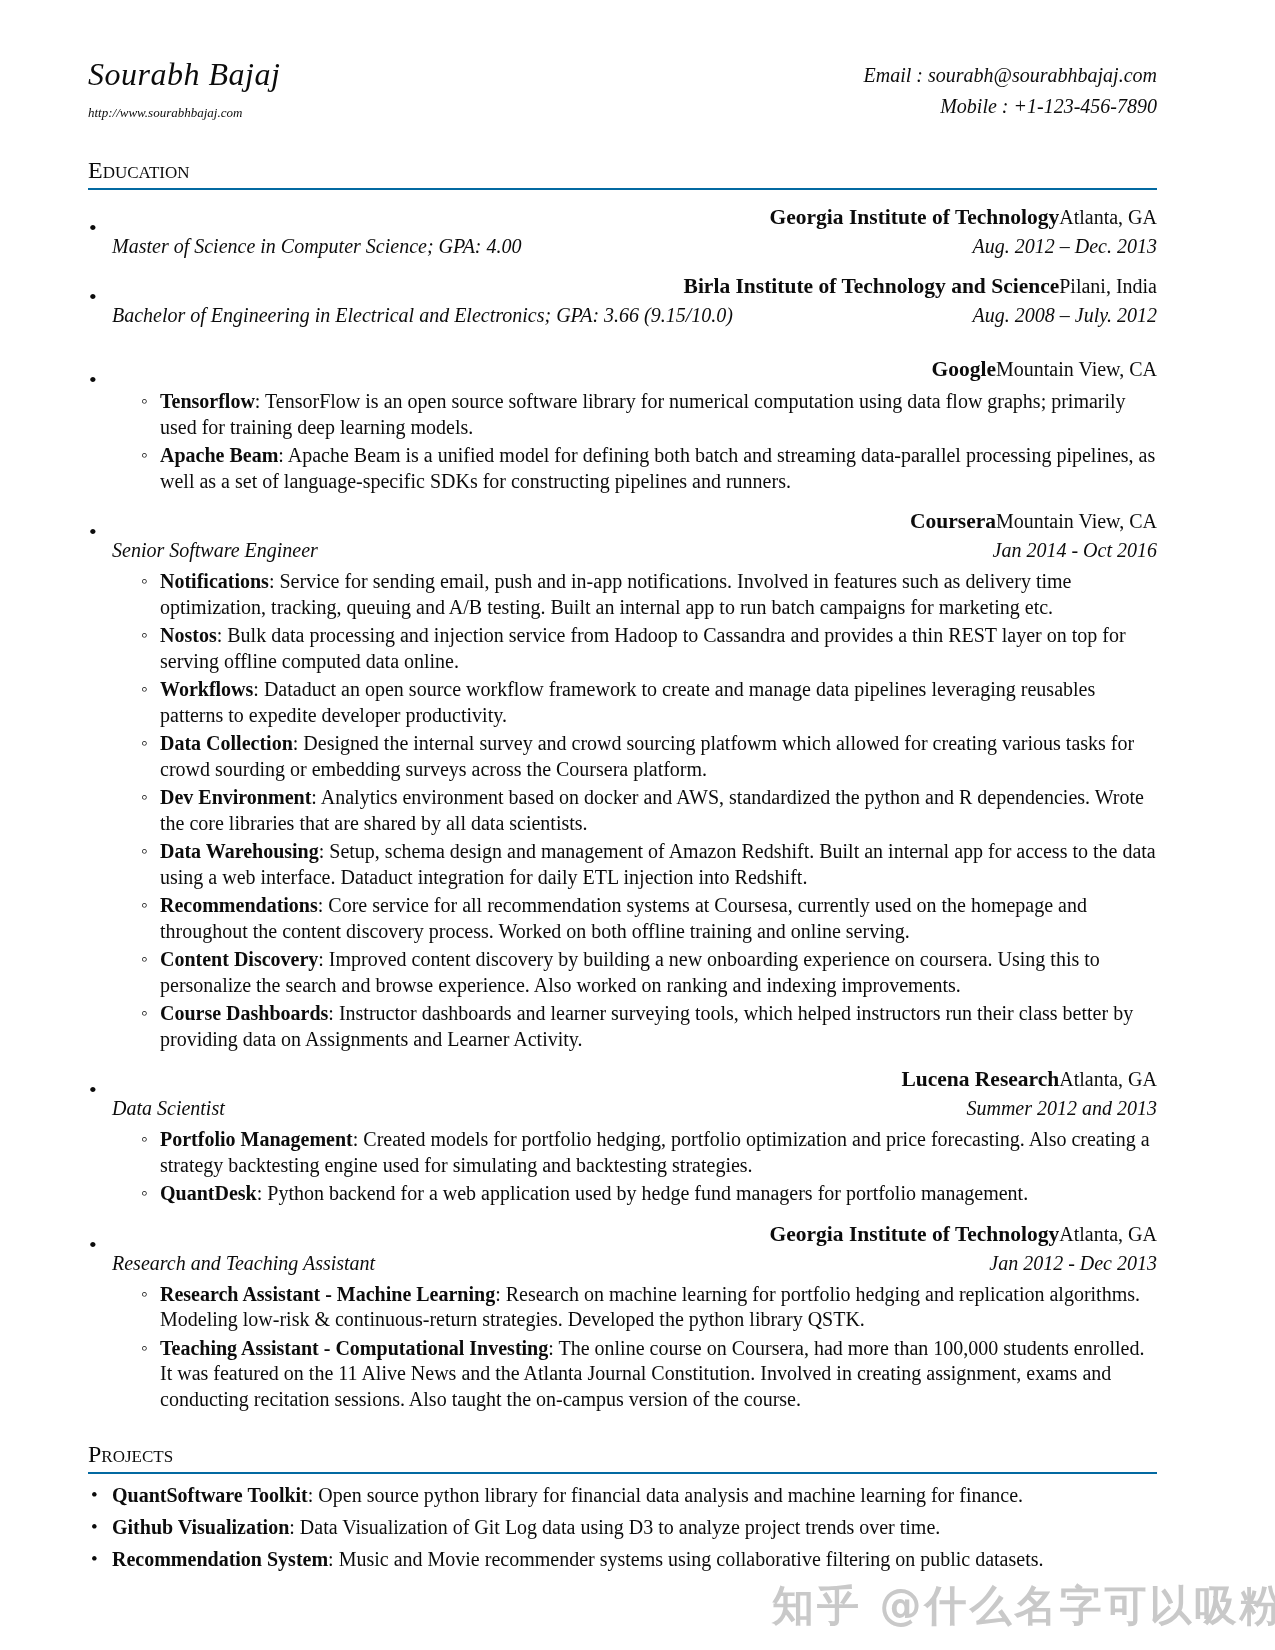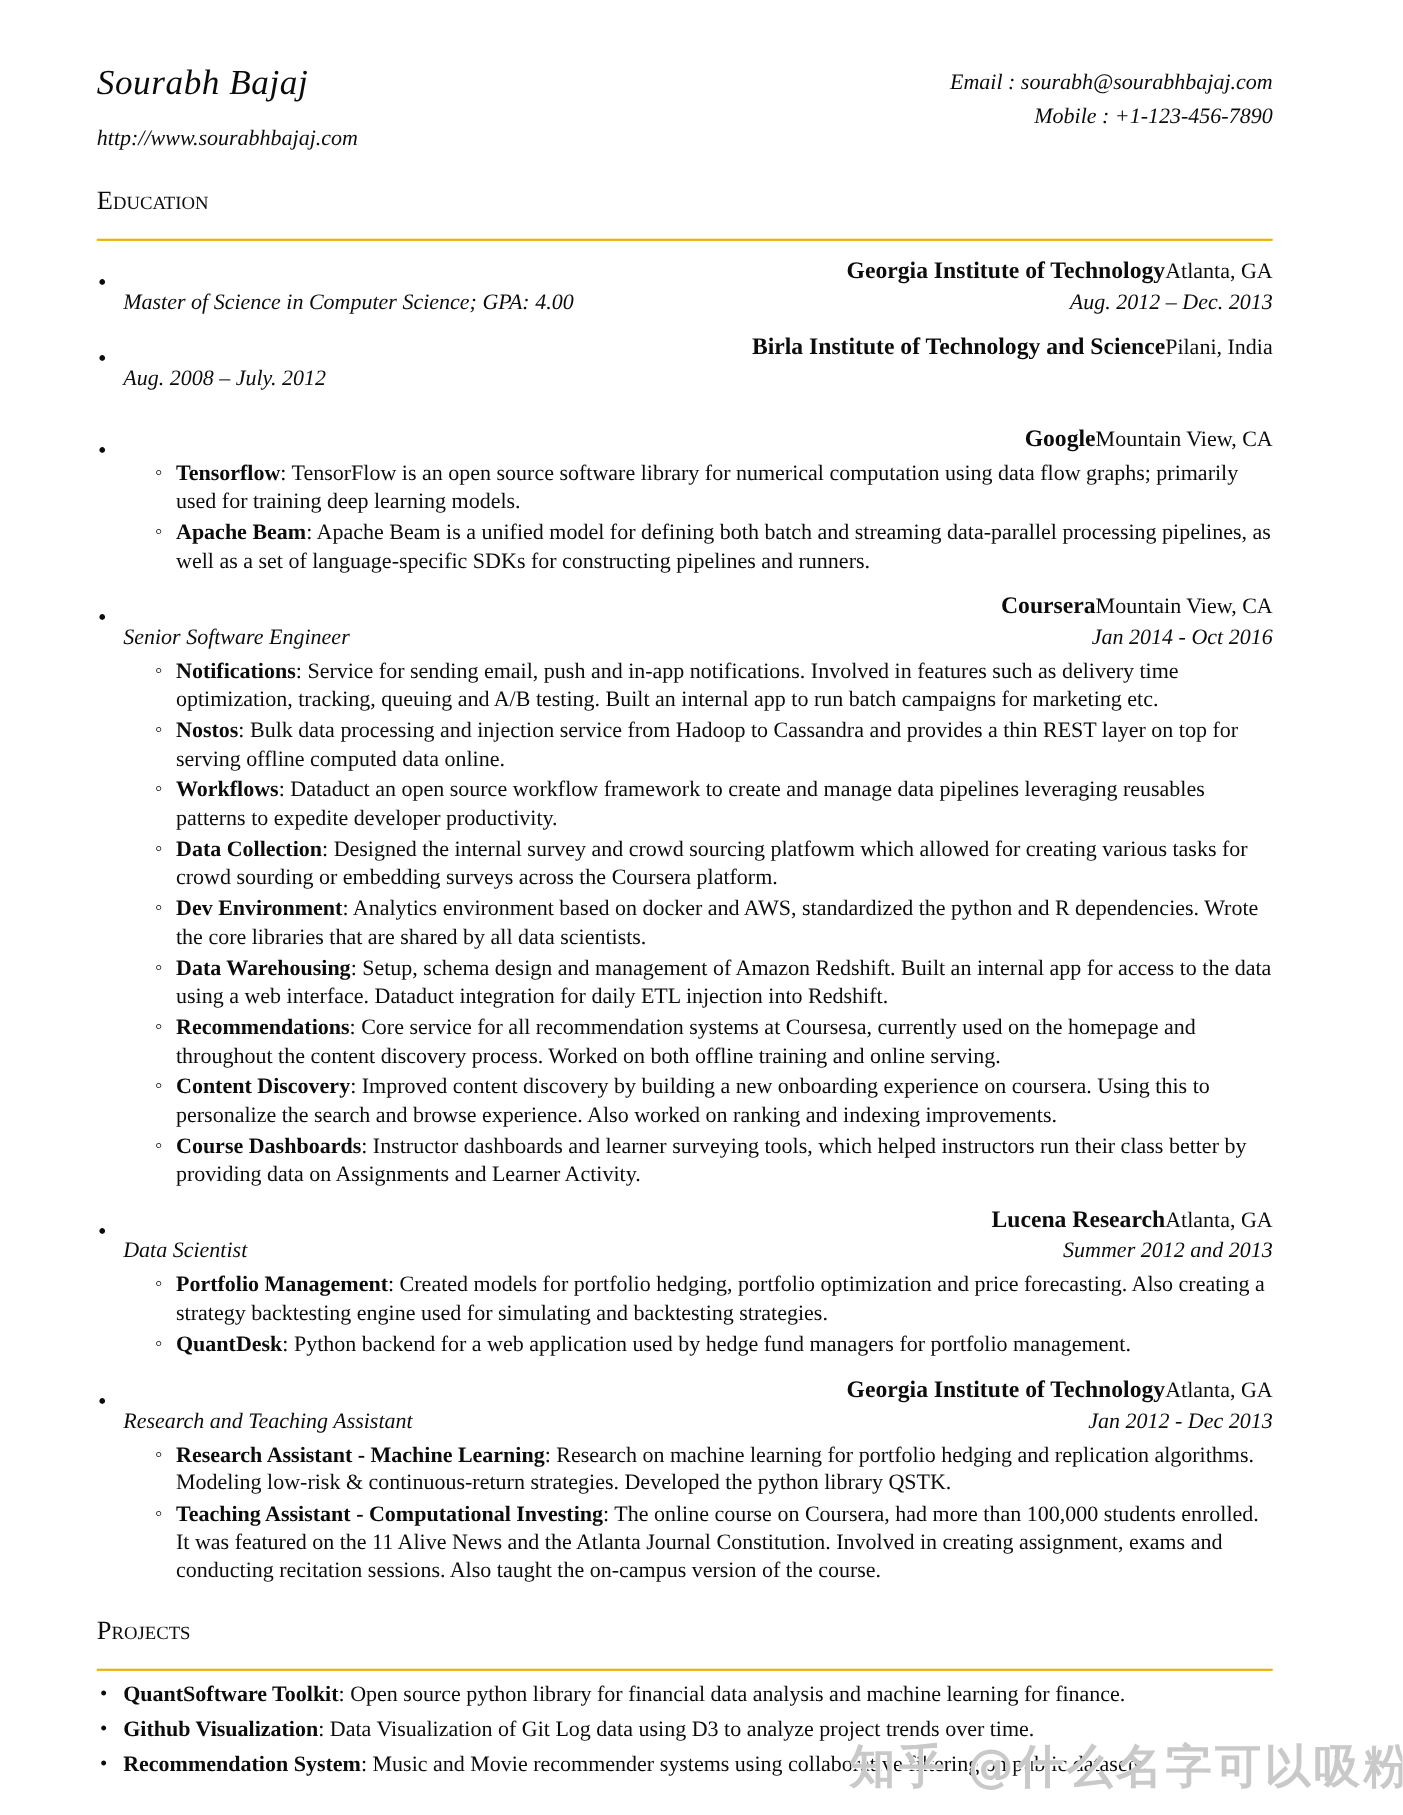--- a/index.html
+++ b/index.html
@@ -7,28 +7,28 @@
   body {
     width:1275px; height:1650px; overflow:hidden; position:relative;
     font-family:"Liberation Serif", "DejaVu Serif", serif;
     color:#0c0c0c;
   }
   .content { position:absolute; left:88px; top:56px; width:1069px; }
 
   
   .header { display:flex; justify-content:space-between; align-items:flex-start;font-style:italic; }
   .name { font-size:32px; line-height:36px; font-weight:normal; letter-spacing:0.5px; }
-  .website { font-size:20px; line-height:30px; margin-top:19px; }
+  .website { font-size:13px; line-height:30px; margin-top:6px; }
   .contact { text-align:right; font-size:20px; line-height:31px; padding-top:4px; }
 
   
   .section { margin-top:28px; }
   .section-title {
     font-variant:small-caps; font-size:24px; line-height:28px; font-weight:normal;
-    border-bottom:2px solid #eab308; padding-bottom:20px;
+    border-bottom:2px solid #0369a1; padding-bottom:4px;
   }
   .entries { margin-left:24px; }
 
   
   .entry { position:relative; margin-top:14px; }
   .entry-bullet { position:absolute; left:-23px; top:13px; font-size:22px; line-height:22px; }
   .entry-head { display:flex; justify-content:flex-end; align-items:baseline; }
   .entry-title { font-weight:bold; font-size:21.5px; line-height:27px; }
   .entry-loc { font-size:20px; line-height:26px; }
   .entry-sub { display:flex; justify-content:space-between; align-items:baseline;
@@ -87,20 +87,21 @@
     </div>
   </div>
 
   <div class="entry">
     <span class="entry-bullet">•</span>
     <div class="entry-head">
       <span class="entry-title">Birla Institute of Technology and Science</span>
       <span class="entry-loc">Pilani, India</span>
     </div>
     <div class="entry-sub">
+      <span>Bachelor of Engineering in Electrical and Electronics; GPA: 3.66 (9.15/10.0)</span>
       <span>Aug. 2008 – July. 2012</span>
     </div>
   </div>
 </div>
   </div>
 
   <div class="section">
     <div class="entries">
   <div class="entry">
     <span class="entry-bullet">•</span>

